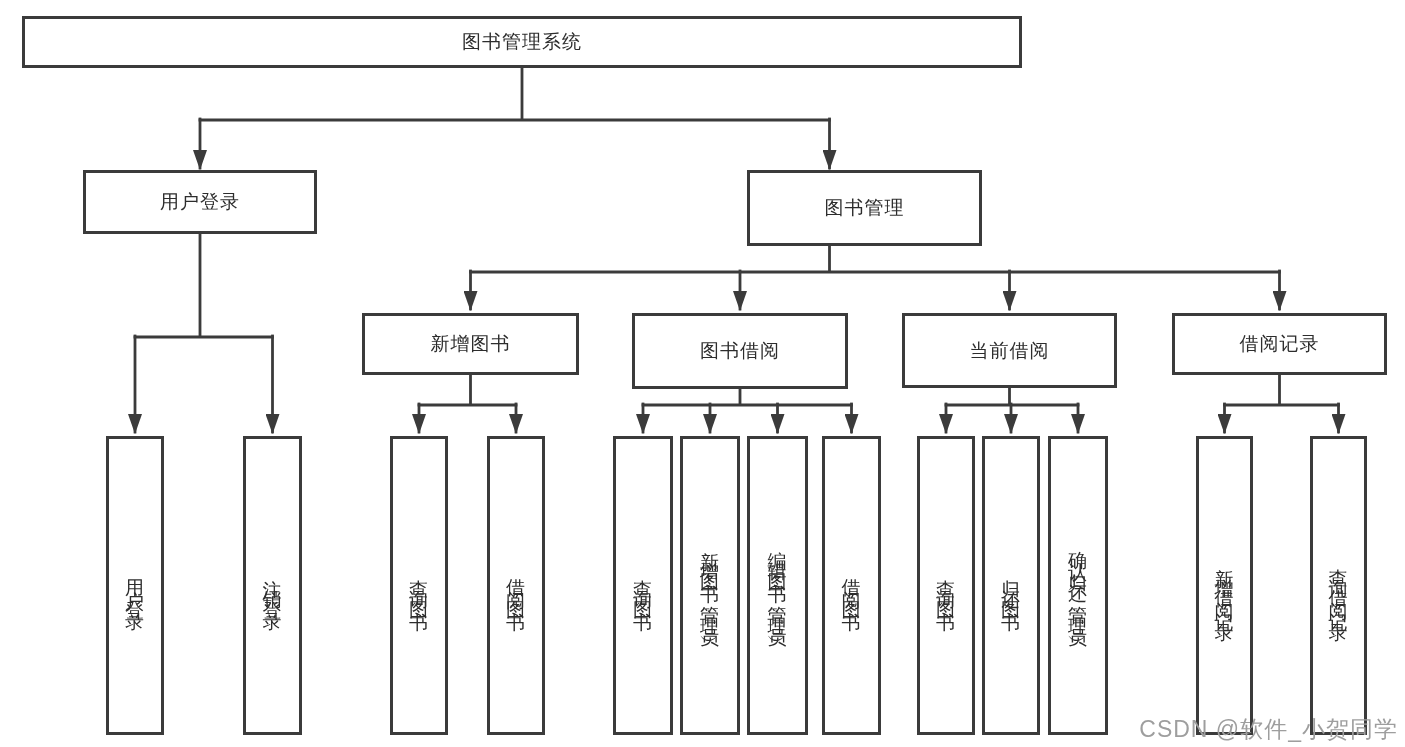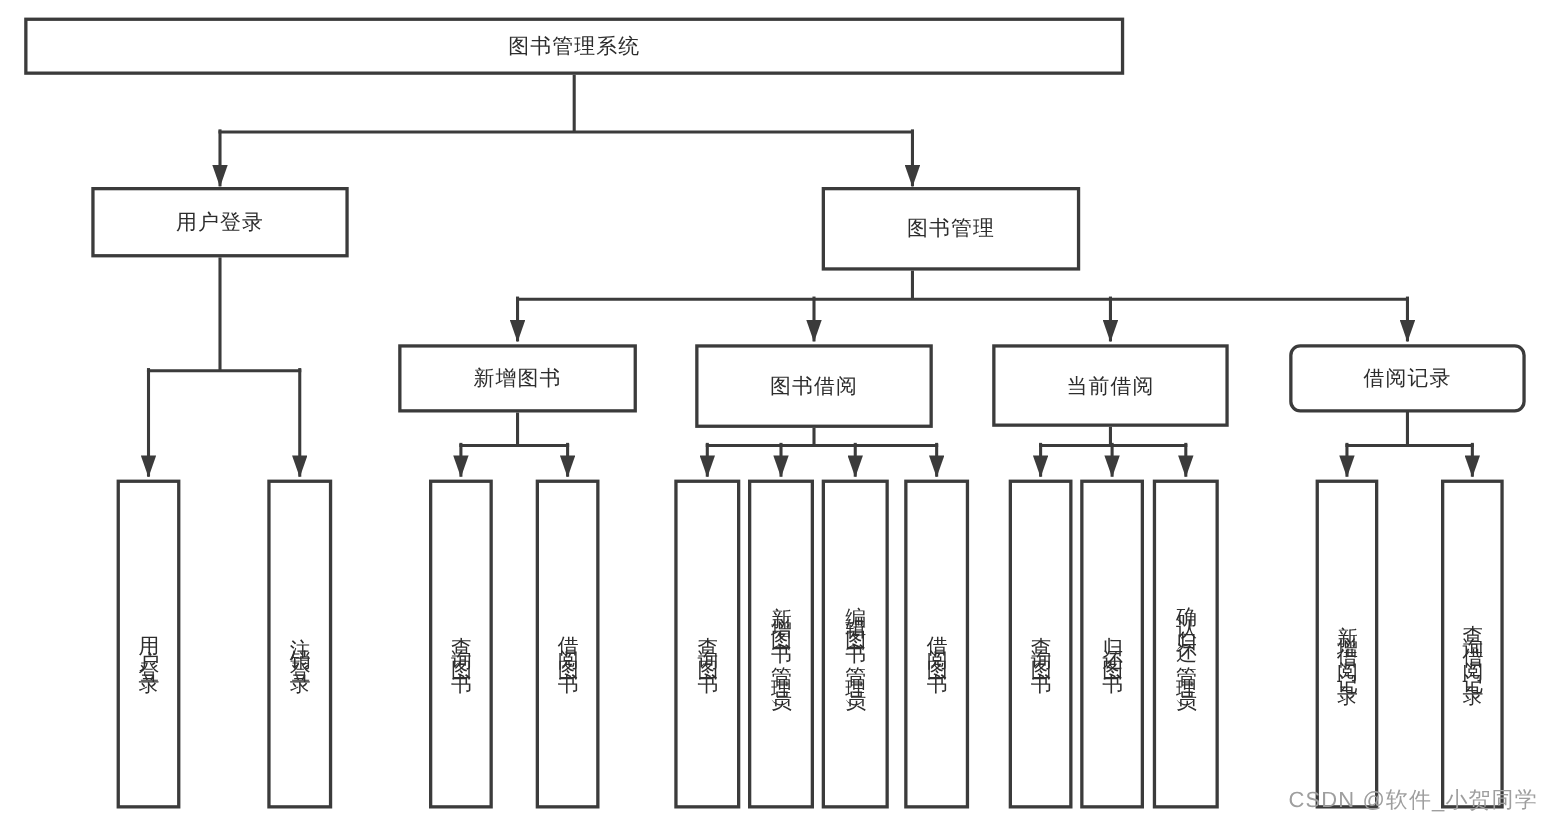--- a/index.html
+++ b/index.html
@@ -35,21 +35,21 @@
     writing-mode: vertical-rl;
     text-orientation: mixed;
     font-size: 19px;
     letter-spacing: 11px;
     line-height: 1;
   }
   .watermark {
     position: absolute;
     right: 7px;
     top: 714px;
-    font-size: 20px;
+    font-size: 23px;
     color: #9e9e9e;
     letter-spacing: 1px;
     white-space: nowrap;
   }
 </style>
 </head>
 <body>
 
 <div class="canvas">
 
@@ -109,21 +109,21 @@
 
   <div class="box h" style="left:362px; top:313px; width:217px; height:62px;">
     <span>新增图书</span>
   </div>
   <div class="box h" style="left:632px; top:313px; width:216px; height:76px;">
     <span>图书借阅</span>
   </div>
   <div class="box h" style="left:902px; top:313px; width:215px; height:75px;">
     <span>当前借阅</span>
   </div>
-  <div class="box h" style="left:1172px; top:313px; width:215px; height:62px;border-radius:10px;">
+  <div class="box h" style="left:1172px; top:313px; width:215px; height:62px;">
     <span>借阅记录</span>
   </div>
 
   <div class="box v" style="left:106px; top:436px; width:58px; height:299px;">
     <span class="vtext">用户登录</span>
   </div>
   <div class="box v" style="left:243px; top:436px; width:59px; height:299px;">
     <span class="vtext">注销登录</span>
   </div>
 

